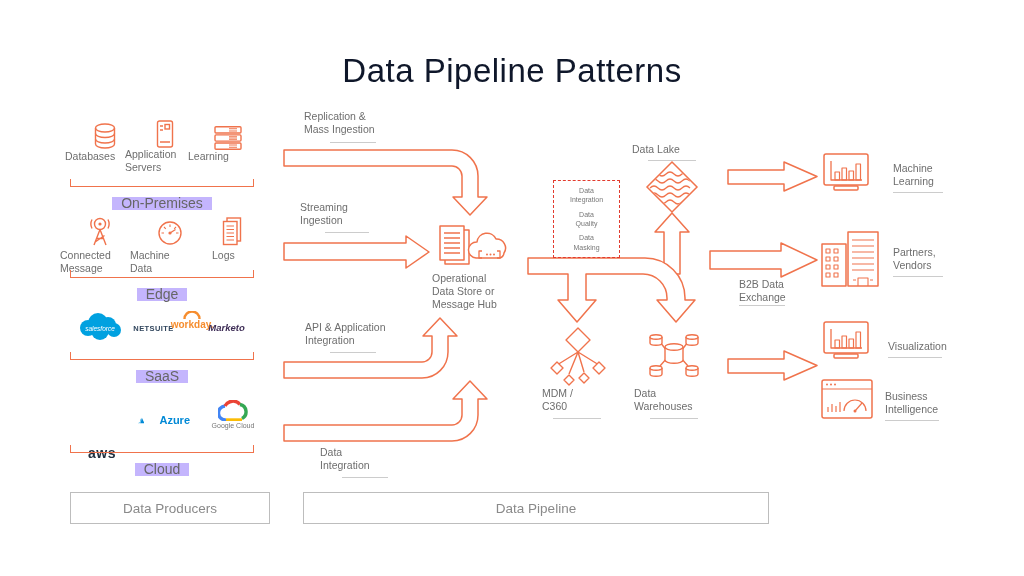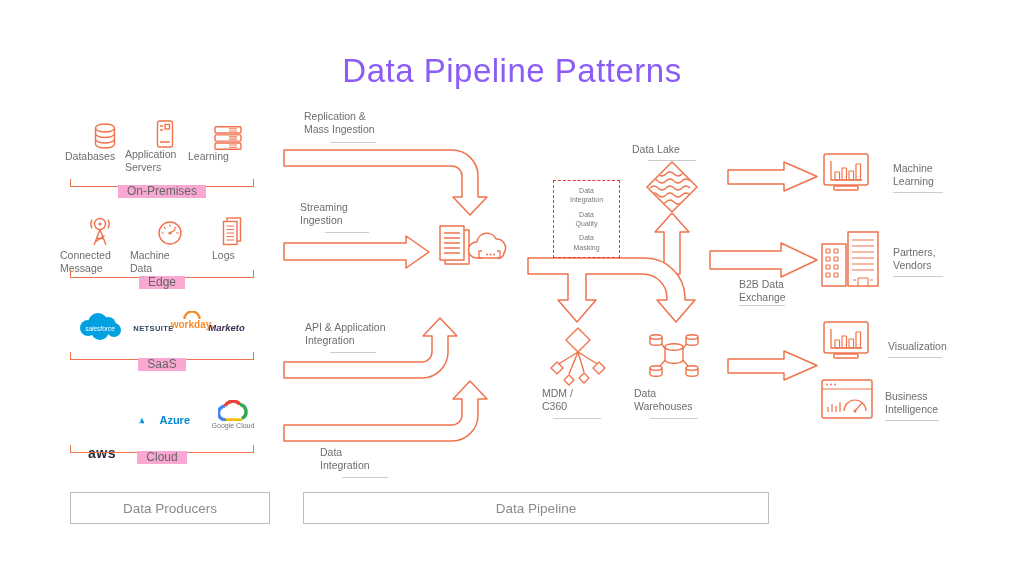--- a/index.html
+++ b/index.html
@@ -1,27 +1,27 @@
 <!DOCTYPE html>
 <html><head>
 <meta charset="utf-8">
 <style>
   html,body{margin:0;padding:0;background:#fff;}
   .canvas{position:relative;width:1024px;height:576px;background:#fff;overflow:hidden;
           font-family:"Liberation Sans",sans-serif;}
   .abs{position:absolute;}
   .title{left:0;top:52px;width:1024px;text-align:center;font-size:33px;font-weight:400;
-         color:#8b5cf6;letter-spacing:0.5px;}
+         color:#0f172a;letter-spacing:0.5px;}
   .lbl{font-size:10.5px;color:#6e6e6e;white-space:pre-line;line-height:1.25;}
   .lbl.left{text-align:left;}
   .tinylbl{font-size:7px;color:#6e6e6e;text-align:center;white-space:pre-line;line-height:1.3;}
   .rule{height:1px;background:#cccccc;}
   .bracket{position:absolute;height:7px;border-left:1.5px solid #F0734C;
            border-right:1.5px solid #F0734C;border-bottom:1.5px solid #F0734C;text-align:center;}
-  .bracket span{position:relative;top:2px;background:#f9a8d4;padding:0 9px;font-size:12px;
+  .bracket span{position:relative;top:15px;background:#c4b5fd;padding:0 9px;font-size:14px;
                 color:#666;line-height:13px;display:inline-block;}
   .footer-box{border:1px solid #bdbdbd;color:#8a8a8a;font-size:13.5px;display:flex;
               align-items:center;justify-content:center;background:#fff;}
   .qbox{border:1.3px dashed #E23B2E;display:flex;flex-direction:column;justify-content:space-evenly;
         align-items:center;box-sizing:border-box;background:transparent;}
   .qbox .tinylbl{color:#777;}
   
   .logo{display:flex;align-items:center;justify-content:center;gap:15px;}
   .ns-text{font-size:7.5px;font-weight:bold;color:#30455C;letter-spacing:0.4px;}
   .wd-wrap{display:flex;flex-direction:column;align-items:center;}
@@ -172,20 +172,23 @@
   <div class="abs rule" style="left:325px;top:232px;width:44px"></div>
 
   <div class="abs lbl" style="left:305px;top:321px;width:96px">API &amp; Application
 Integration</div>
   <div class="abs rule" style="left:330px;top:352px;width:46px"></div>
 
   <div class="abs lbl" style="left:320px;top:446px;width:90px">Data
 Integration</div>
   <div class="abs rule" style="left:342px;top:477px;width:46px"></div>
 
+  <div class="abs lbl" style="left:432px;top:272px;width:90px">Operational
+Data Store or
+Message Hub</div>
 
   <div class="abs qbox" style="left:553px;top:180px;width:67px;height:78px">
     <div class="tinylbl">Data
 Integration</div>
     <div class="tinylbl">Data
 Quality</div>
     <div class="tinylbl">Data
 Masking</div>
   </div>
 

